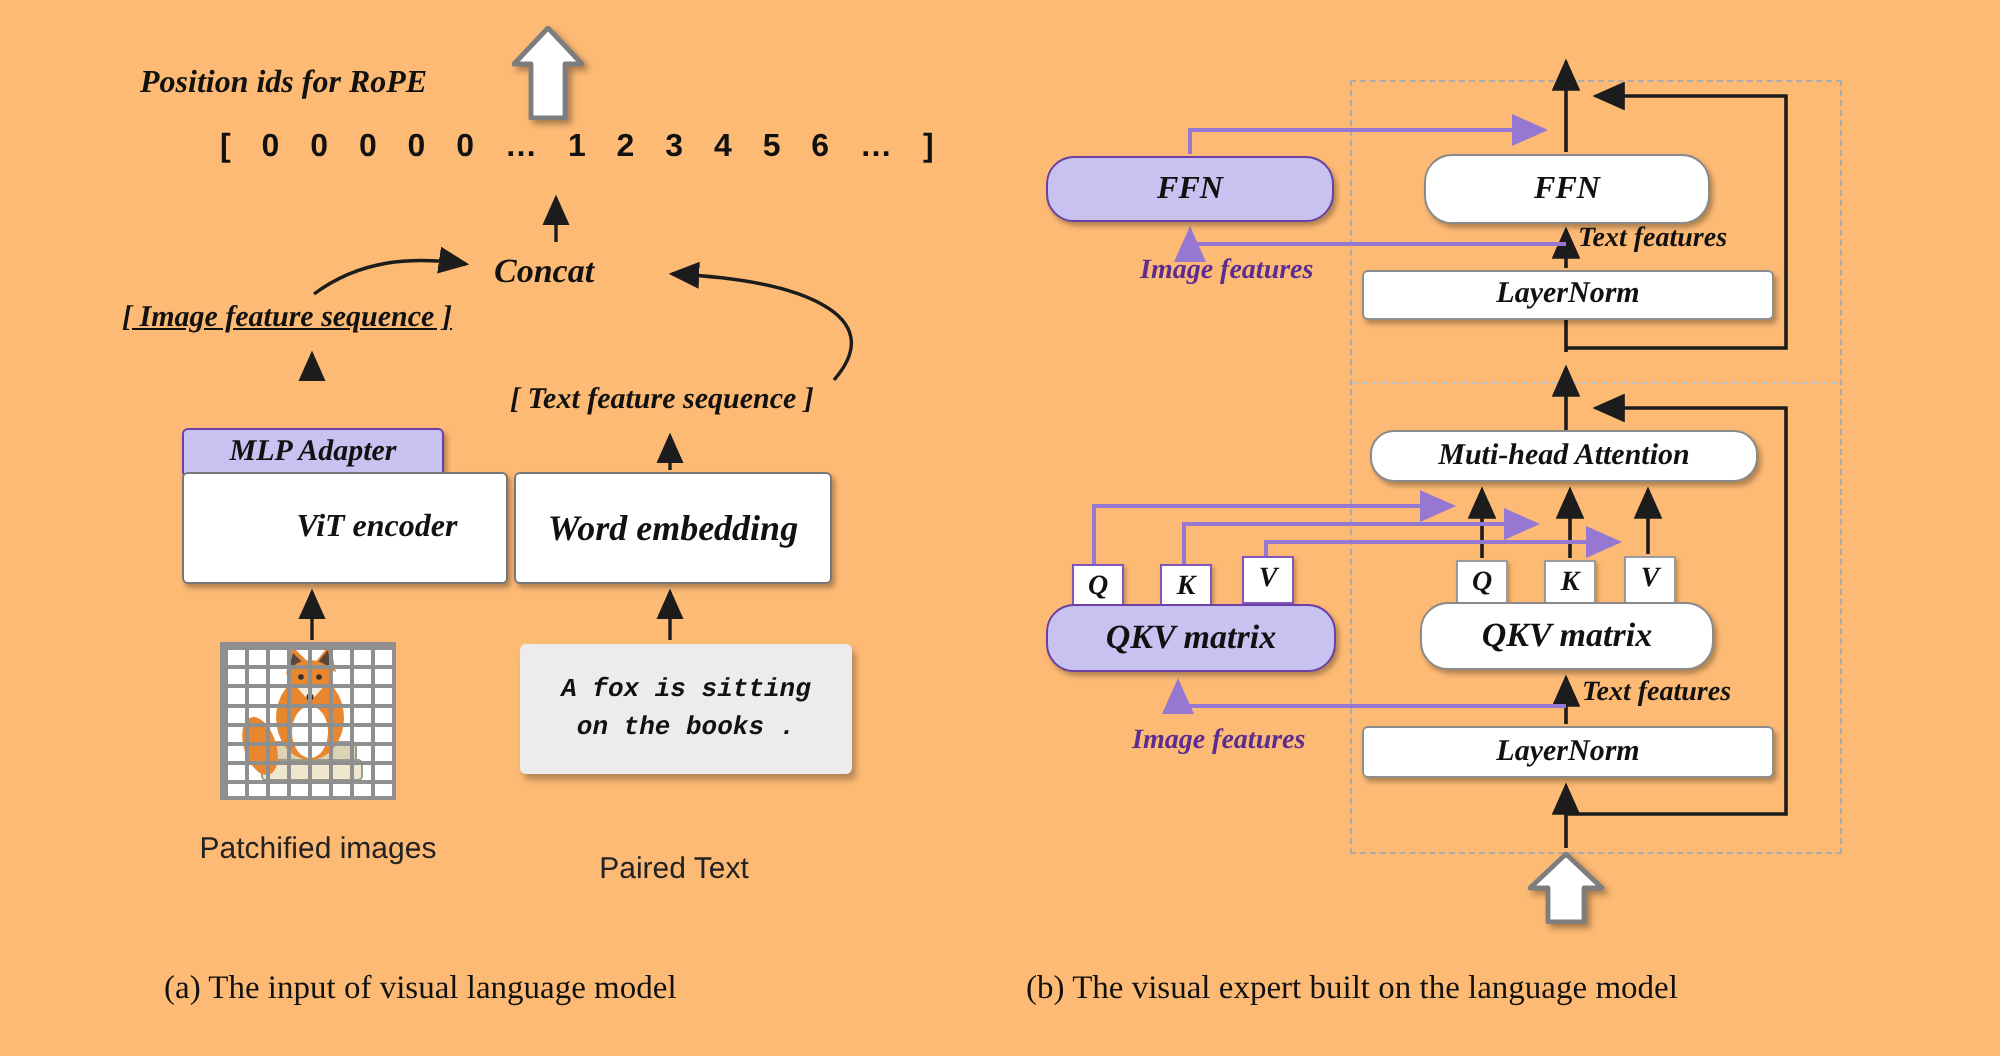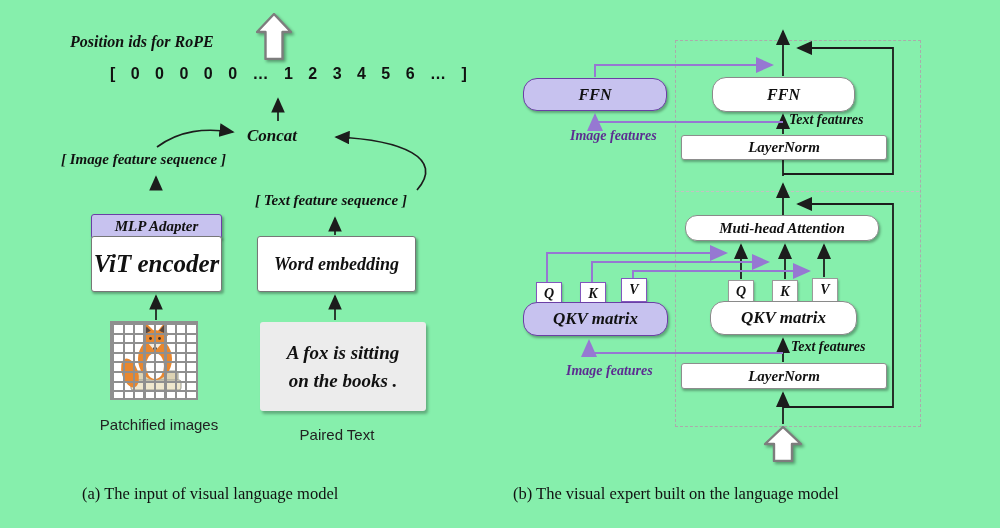--- a/index.html
+++ b/index.html
@@ -1,21 +1,21 @@
 <!DOCTYPE html>
 <html style="--purple-fill: #c7c2ef; --purple-border: #6b3fa5; --purple-arrow: #9678d2; --purple-text: #5c2d91; --box-border: #8a8a8a; --line-black: #1c1c1c; --dashed-border: #ababab; --text-box-bg: #ececec;"><head>
 <meta charset="utf-8">
 <style>
   :root{
     --purple-fill:#c7c2ef; --purple-border:#6b3fa5; --purple-arrow:#9678d2;
     --purple-text:#5c2d91; --box-border:#8a8a8a; --line-black:#1c1c1c;
     --dashed-border:#ababab; --text-box-bg:#ececec;
   }
   html,body{margin:0;padding:0;background:#fff;}
-  #canvas{position:relative;width:1000px;height:528px;background:#86efac;overflow:hidden;
+  #canvas{position:relative;width:1000px;height:528px;background:#fdba74;overflow:hidden;
           font-family:"Liberation Serif",serif;color:#111;}
   svg.overlay{position:absolute;left:0;top:0;width:1000px;height:528px;pointer-events:none;}
 
   .serifbi{font-family:"Liberation Serif",serif;font-style:italic;font-weight:700;}
   .serif{font-family:"Liberation Serif",serif;}
   .sans{font-family:"Liberation Sans",sans-serif;}
 
   .box{position:absolute;display:flex;align-items:center;justify-content:center;
        background:#fff;border:1.4px solid #777;border-radius:3px;
        box-shadow:1.5px 2px 2.5px rgba(0,0,0,.30);}
@@ -102,29 +102,29 @@
   <div class="lbl serifbi" style="left:70px;top:33px;font-size:16px;">Position ids for RoPE</div>
 
   <svg class="blockarrow" style="left:256px;top:13px;" width="36" height="47" viewBox="0 0 36 47">
     <path d="M18,1 L35,19 L26.5,19 L26.5,46 L9.5,46 L9.5,19 L1,19 Z" fill="#fff" stroke="#7d7d7d" stroke-width="2.4" stroke-linejoin="round"></path>
   </svg>
 
   <div class="lbl sans" style="left:110px;top:65px;width:332px;text-align:left;font-size:16px;font-weight:700;word-spacing:11px;">[ 0 0 0 0 0 … 1 2 3 4 5 6 … ]</div>
 
   <div class="lbl serifbi" style="left:247px;top:126px;font-size:17px;">Concat</div>
 
-  <div class="lbl serifbi" style="left:61px;top:151px;font-size:15px;">[ Image feature sequence ]</div>
+  <div class="lbl serifbi" style="left:61px;top:151px;font-size:15px;text-decoration:underline;">[ Image feature sequence ]</div>
 
   <div class="box purplebox serifbi" style="left:91px;top:190px;width:129px;height:23px;font-size:15px;border-radius:3px;margin-top:24px;">
     <span>MLP Adapter</span>
   </div>
 
   <div class="lbl serifbi" style="left:255px;top:192px;font-size:15px;">[ Text  feature sequence ]</div>
 
-  <div class="box serifbi" style="left:91px;top:236px;width:129px;height:54px;font-size:25px;">
+  <div class="box serifbi" style="left:91px;top:236px;width:129px;height:54px;font-size:16px;padding-left:32px;">
     <span>ViT encoder</span>
   </div>
 
   <div class="box serifbi" style="left:257px;top:236px;width:157px;height:54px;font-size:18px;">
     <span>Word embedding</span>
   </div>
 
   <div class="fox-wrap" style="left:110px;top:321px;width:88px;height:79px;">
     <svg width="88" height="79" viewBox="0 0 88 79">
       <rect x="0" y="0" width="88" height="79" fill="#ffffff"></rect>
@@ -139,21 +139,21 @@
       <path d="M49,10 L54,4 L55.5,12.5 Z" fill="#57463e"></path>
       <ellipse cx="45" cy="19" rx="11.5" ry="10" fill="#e8872e"></ellipse>
       <path d="M37,21 L45,30 L53,21 Z" fill="#f6ecdc"></path>
       <circle cx="40.5" cy="17.5" r="1.4" fill="#3a2e28"></circle>
       <circle cx="49.5" cy="17.5" r="1.4" fill="#3a2e28"></circle>
       <circle cx="45" cy="27.5" r="1.8" fill="#3a2e28"></circle>
     </svg>
     <div class="fox-grid"></div>
   </div>
 
-  <div class="textbox serifbi" style="left:260px;top:322px;width:150px;height:65px;font-size:19px;line-height:1.45;padding:12px 8px;">
+  <div class="textbox serifbi" style="left:260px;top:322px;width:150px;height:65px;font-size:13px;line-height:1.45;padding:0 8px;font-family:Liberation Mono, monospace;">
     <span style="display:block;width:128px;white-space:normal;">A fox is sitting on the books .</span>
   </div>
 
   <div class="lbl sans" style="left:85px;top:416px;width:148px;text-align:center;font-size:15px;color:#222;">Patchified images</div>
 
   <div class="lbl sans" style="left:287px;top:426px;width:100px;text-align:center;font-size:15px;color:#222;">Paired Text</div>
 
   <div class="lbl serif" style="left:82px;top:484px;font-size:16.5px;">(a) The input of visual language model</div>
 
   <div class="box pill purplebox serifbi" style="left:523px;top:78px;width:142px;height:31px;font-size:16px;border-width:1.6px;">

